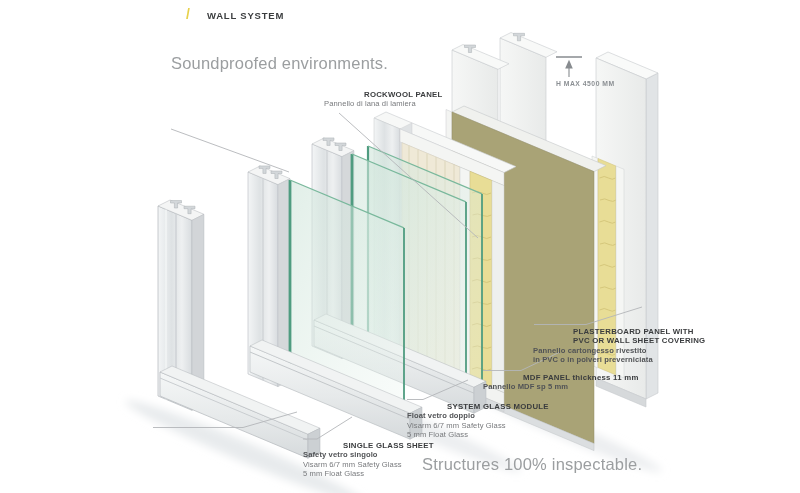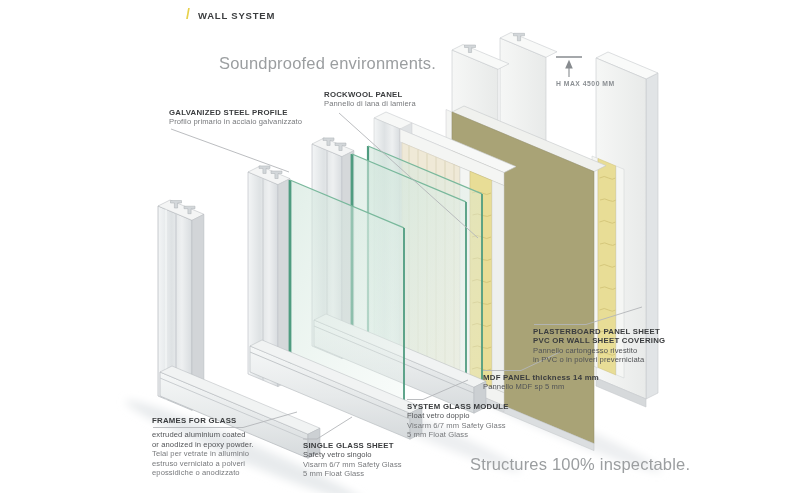--- a/index.html
+++ b/index.html
@@ -2,26 +2,26 @@
 <html style="--accent-yellow: #e7d14b; --rockwool: #e8dd96; --plasterboard-cover: #a9a376; --mdf-cream: #efe9d7; --glass-edge: #4f9c80; --aluminium-light: #e9ebec; --leader-gray: #b3b6b9; --text-gray: #9b9ea0; --label-dark: #3a3c3e; --label-bold-gray: #515356; --label-body-gray: #77797c;"><head>
 <meta charset="utf-8">
 <style>
   html,body{margin:0;padding:0;background:#fff;}
   .stage{position:relative;width:800px;height:493px;background:#fff;overflow:hidden;
          font-family:"Liberation Sans", sans-serif;}
   .stage svg{position:absolute;left:0;top:0;}
   .abs{position:absolute;}
   .brand{display:flex;align-items:flex-start;}
   .brand .slash{font-size:14px;line-height:14px;font-weight:700;color:var(--accent-yellow,#e7d14b);}
-  .brand .btitle{margin-left:8px;padding-top:3px;font-size:9.5px;font-weight:700;
+  .brand .btitle{margin-left:17px;padding-top:3px;font-size:9.5px;font-weight:700;
                  letter-spacing:.8px;color:var(--label-dark,#3a3c3e);}
-  .tagline{font-size:16.5px;color:var(--text-gray,#9b9ea0);letter-spacing:.2px;margin-left:48px;}
+  .tagline{font-size:16.5px;color:var(--text-gray,#9b9ea0);letter-spacing:.2px;}
   .callout{font-size:7.6px;line-height:9.4px;color:var(--label-body-gray,#77797c);letter-spacing:.1px;}
-  .callout .t{font-weight:700;color:var(--label-dark,#3a3c3e);font-size:7.8px;letter-spacing:.25px;}
-  .callout .b{font-weight:400;color:var(--label-bold-gray,#515356);}
+  .callout .t{font-weight:700;color:var(--label-dark,#3a3c3e);font-size:7.8px;letter-spacing:.25px;margin-left:40px;}
+  .callout .b{font-weight:700;color:var(--label-bold-gray,#515356);}
   .hmax{font-size:6.8px;font-weight:700;letter-spacing:.5px;color:#8b8f93;}
 </style>
 </head>
 <body>
 
 <div class="stage">
 
   <svg width="800" height="493" viewBox="0 0 800 493">
     <defs>
       <linearGradient id="gStile" x1="0" y1="0" x2="1" y2="0">
@@ -205,59 +205,46 @@
   <div class="abs brand" style="left:186px;top:7px">
     <span class="slash">/</span>
     <span class="btitle">WALL SYSTEM</span>
   </div>
 
   <div class="abs tagline" style="left:171px;top:54px">Soundproofed environments.</div>
   <div class="abs tagline" style="left:422px;top:455px">Structures 100% inspectable.</div>
 
   <div class="abs hmax" style="left:556px;top:80px">H MAX 4500 MM</div>
 
-  <div class="abs callout" style="left:169px;top:108px">
-    <div class="t">GALVANIZED STEEL PROFILE</div>
-    <div>Profilo primario in acciaio galvanizzato</div>
-  </div>
 
   <div class="abs callout" style="left:324px;top:90px">
     <div class="t">ROCKWOOL PANEL</div>
     <div>Pannello di lana di lamiera</div>
   </div>
 
   <div class="abs callout" style="left:533px;top:327px">
-    <div class="t">PLASTERBOARD PANEL SHEET</div>
+    <div class="t">PLASTERBOARD PANEL WITH</div>
     <div class="t">PVC OR WALL SHEET COVERING</div>
     <div class="b">Pannello cartongesso rivestito</div>
     <div class="b">in PVC o in polveri preverniciata</div>
   </div>
 
   <div class="abs callout" style="left:483px;top:373px">
-    <div class="t">MDF PANEL thickness 14 mm</div>
+    <div class="t">MDF PANEL thickness 11 mm</div>
     <div class="b">Pannello MDF sp 5 mm</div>
   </div>
 
   <div class="abs callout" style="left:407px;top:402px">
     <div class="t">SYSTEM GLASS MODULE</div>
     <div class="b">Float vetro doppio</div>
     <div>Visarm 6/7 mm Safety Glass</div>
     <div>5 mm Float Glass</div>
   </div>
 
   <div class="abs callout" style="left:303px;top:441px">
     <div class="t">SINGLE GLASS SHEET</div>
     <div class="b">Safety vetro singolo</div>
     <div>Visarm 6/7 mm Safety Glass</div>
     <div>5 mm Float Glass</div>
   </div>
 
-  <div class="abs callout" style="left:152px;top:416px">
-    <div class="t">FRAMES FOR GLASS</div>
-    <div style="height:5px"></div>
-    <div class="b">extruded aluminium coated</div>
-    <div class="b">or anodized in epoxy powder.</div>
-    <div>Telai per vetrate in alluminio</div>
-    <div>estruso verniciato a polveri</div>
-    <div>epossidiche o anodizzato</div>
-  </div>
 
 </div>
 
 </body></html>

